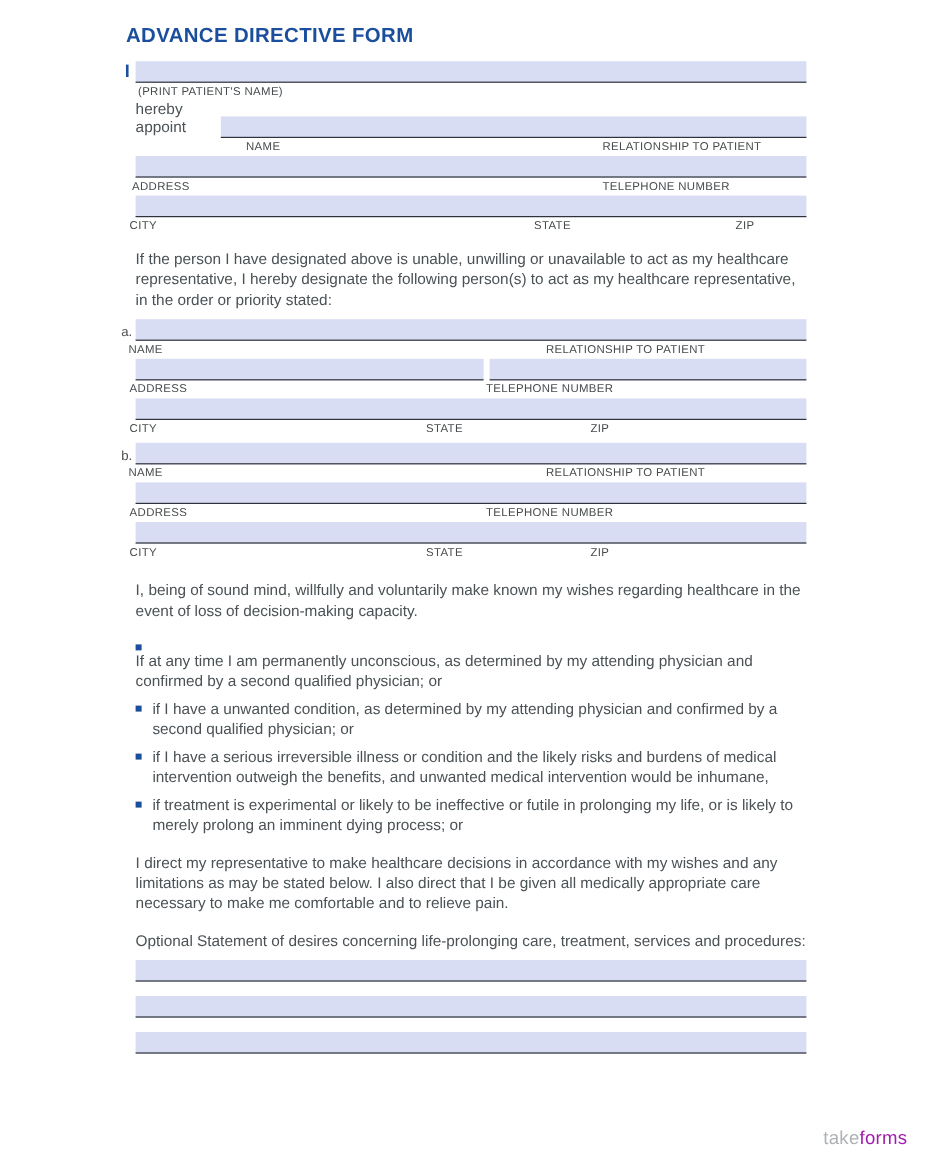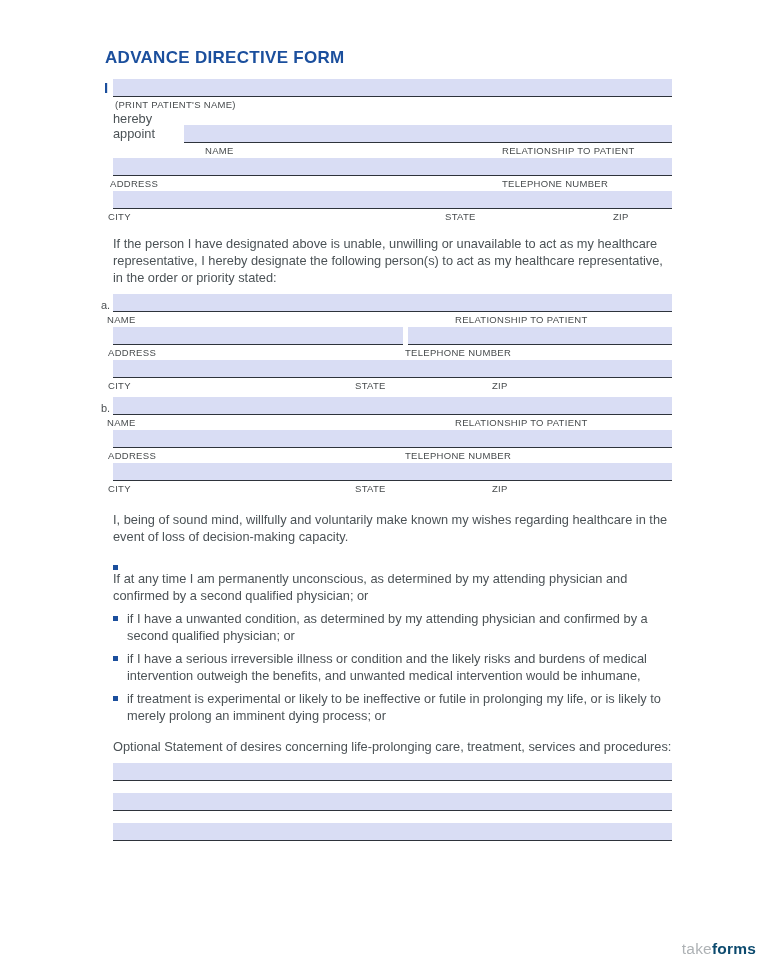--- a/index.html
+++ b/index.html
@@ -5,21 +5,21 @@
   * { margin:0; padding:0; box-sizing:border-box; }
   html,body { background:#ffffff; }
   .page {
     position:relative;
     width:775px; height:970px;
     background:#ffffff;
     font-family:"Liberation Sans", sans-serif;
     color:#4b5256;
     overflow:hidden;
   }
-  .content { position:absolute; left:113px; top:49px; width:559px; }
+  .content { position:absolute; left:113px; top:21px; width:559px; }
 
   .title {
     margin-left:-8px;
     font-size:17px; line-height:17px; font-weight:800;
     letter-spacing:.3px; color:#1b4f9d;
   }
 
   
   .field {
     display:block; width:100%; height:18px;
@@ -70,21 +70,21 @@
   
   .mt1{margin-top:1px}.mt2{margin-top:2px}.mt6{margin-top:6px}
   .mt8{margin-top:8px}.mt12{margin-top:12px}.mt13{margin-top:13px}
   .mt14{margin-top:14px}.mt17{margin-top:17px}
 
   .brand {
     position:absolute; right:19px; bottom:12px;
     font-size:15.5px; letter-spacing:.2px;
   }
   .brand .free { color:#aeb2b5; font-weight:400; }
-  .brand .forms { color:#0c4a6e; font-weight:bold; }
+  .brand .forms { color:#a21caf; font-weight:normal; }
 </style>
 </head>
 <body>
 
 <div class="page">
   <div class="content">
 
     <div class="title">ADVANCE DIRECTIVE FORM</div>
 
     <div class="frow mt13">
@@ -176,20 +176,21 @@
       <li>
         <span class="bullet-sq"></span>
         <span class="para">if I have a serious irreversible illness or condition and the likely risks and burdens of medical intervention outweigh the benefits, and unwanted medical intervention would be inhumane,</span>
       </li>
       <li>
         <span class="bullet-sq"></span>
         <span class="para">if treatment is experimental or likely to be ineffective or futile in prolonging my life, or is likely to merely prolong an imminent dying process; or</span>
       </li>
     </ul>
 
+    <p class="para mt14">I direct my representative to make healthcare decisions in accordance with my wishes and any limitations as may be stated below. I also direct that I be given all medically appropriate care necessary to make me comfortable and to relieve pain.</p>
     <p class="para mt14">Optional Statement of desires concerning life-prolonging care, treatment, services and procedures:</p>
 
     <input class="field mt8" value="" style="">
     <input class="field mt12" value="" style="">
     <input class="field mt12" value="" style="">
   </div>
 
   <div class="brand">
     <span class="free">take</span><span class="forms">forms</span>
   </div>

